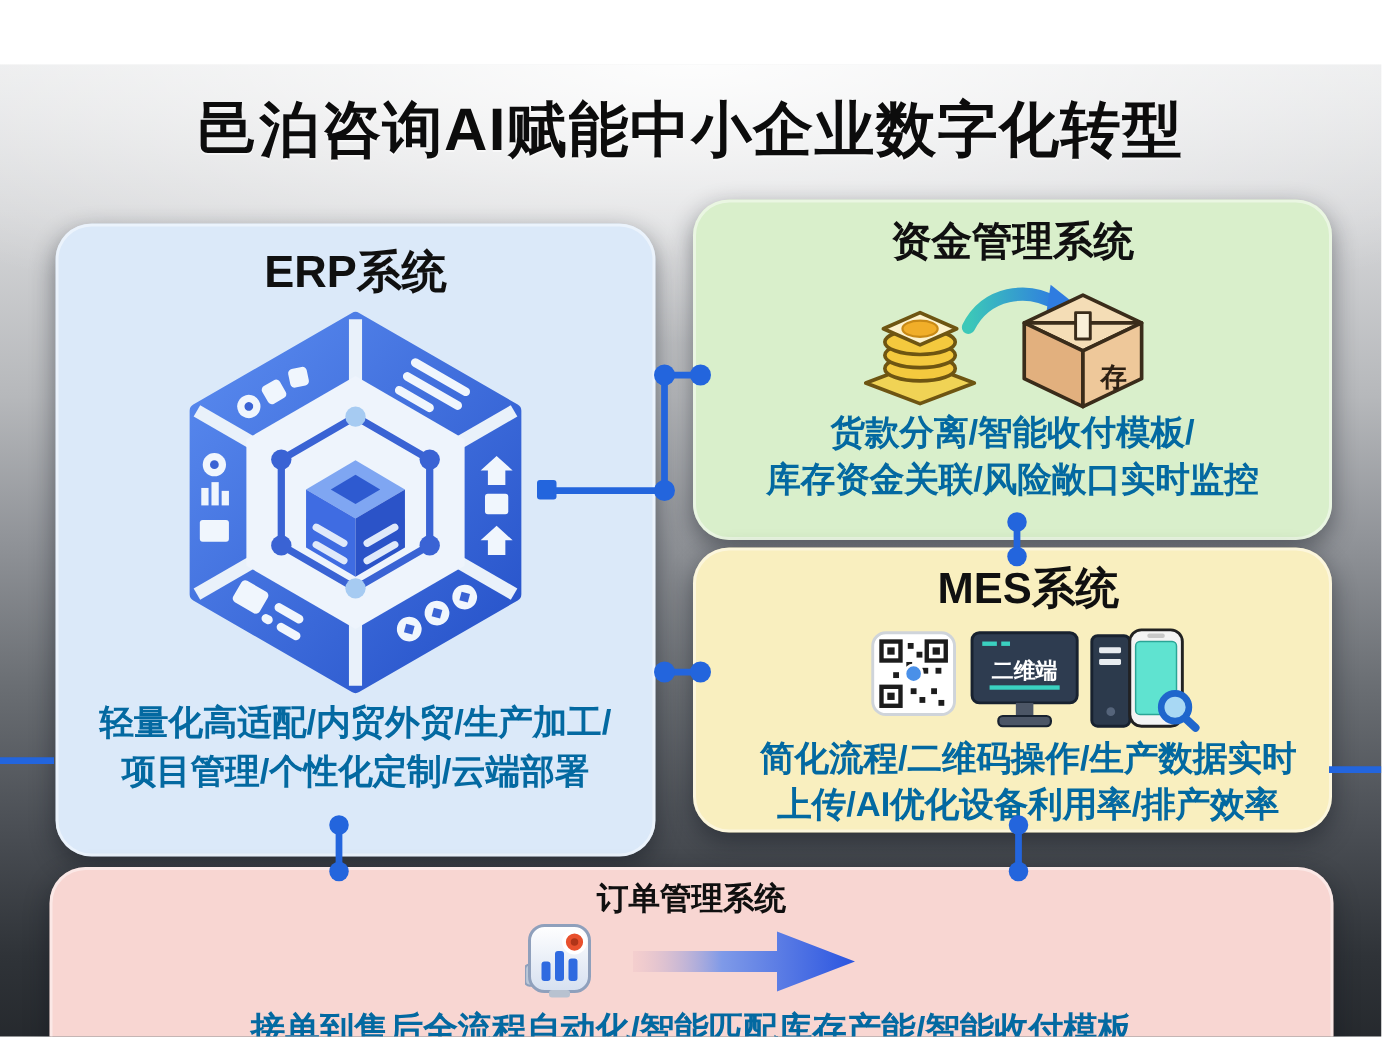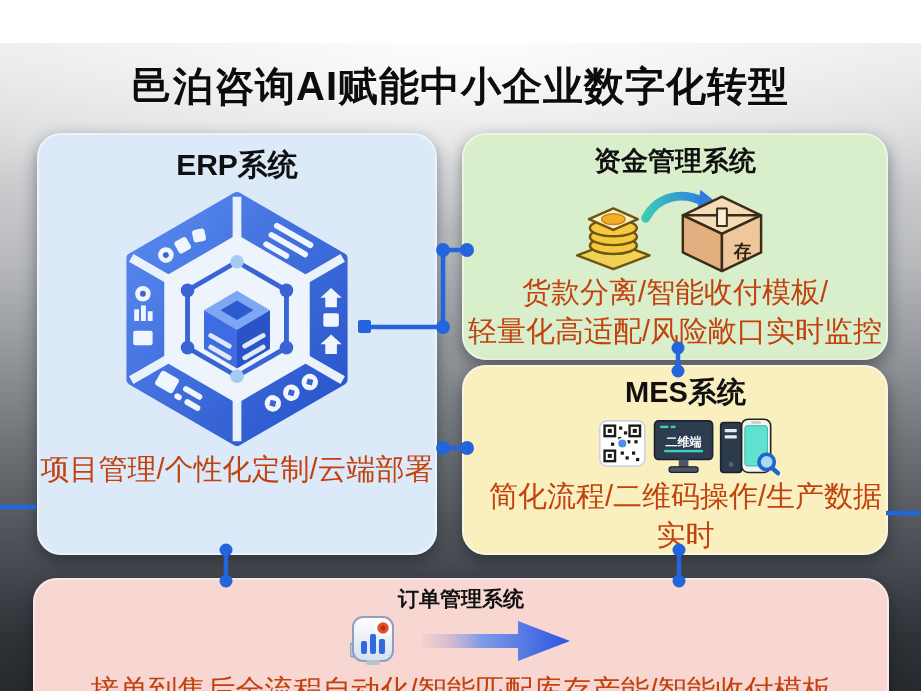--- a/index.html
+++ b/index.html
@@ -17,33 +17,33 @@
   .page-title{
     position:absolute;top:16px;left:0;width:921px;text-align:center;
     font-size:40px;font-weight:900;color:#0c0c0c;letter-spacing:1px;
     text-shadow:0 1px 0 rgba(255,255,255,0.5);
   }
   .panel{
     position:absolute;border-radius:24px;box-sizing:border-box;
     box-shadow:0 6px 16px rgba(15,20,28,0.45), inset 0 0 0 2px rgba(255,255,255,0.45);
     display:flex;flex-direction:column;align-items:center;
   }
-  .panel-erp  {left:37px; top:90px; width:400px;height:422px;background:#dbe9f9;}
+  .panel-erp  {left:37px; top:106px; width:400px;height:422px;background:#dbe9f9;}
   .panel-fund {left:462px;top:90px; width:426px;height:227px;background:#d9efcb;}
   .panel-mes  {left:462px;top:322px;width:426px;height:190px;background:#f9efbf;padding-left:21px;}
   .panel-order{left:33px; top:535px;width:856px;height:137px;background:#f8d6d2;}
   .panel-title{
     font-weight:800;color:#101010;text-align:center;
   }
   .panel-erp  .panel-title{font-size:30px;margin-top:12px;}
   .panel-fund .panel-title{font-size:27px;margin-top:10px;}
   .panel-mes  .panel-title{font-size:29px;margin-top:8px;}
   .panel-order.panel .panel-title{font-size:21px;margin-top:7px;}
   .feature{
-    text-align:center;font-size:29px;font-weight:400;color:#c2410c;line-height:1.34;
+    text-align:center;font-size:23px;font-weight:700;color:#0369a1;line-height:1.34;
   }
   .panel-erp .feature{margin-top:2px;}
   .icon-row{display:flex;align-items:center;justify-content:center;}
   svg text{font-family:"Liberation Sans","DejaVu Sans",sans-serif;}
   .overlay{position:absolute;left:0;top:0;pointer-events:none;}
 </style>
 </head>
 <body>
 
 <div id="app">
@@ -125,20 +125,21 @@
         <polygon points="174,124 140,144 140,184 174,164" fill="#2b53c8"></polygon>
         <polygon points="140,114 157,124 140,134 123,124" fill="#2e5ad0"></polygon>
         <g stroke="#dfe9fa" stroke-width="5" stroke-linecap="round">
           <line x1="113" y1="150" x2="132" y2="161"></line>
             <line x1="113" y1="162" x2="132" y2="173"></line>
           <line x1="148" y1="161" x2="167" y2="150"></line>
             <line x1="148" y1="173" x2="167" y2="162"></line>
         </g>
       </g>
     </svg>
+    <div class="feature">轻量化高适配/内贸外贸/生产加工/</div>
     <div class="feature">项目管理/个性化定制/云端部署</div>
   </div>
 
   <div class="panel panel-fund">
     <div class="panel-title">资金管理系统</div>
     <svg width="232" height="90" viewBox="0 0 232 92" style="margin-top:4px">
       <defs>
         <linearGradient id="arrowGrad" x1="0" y1="0" x2="1" y2="0">
           <stop offset="0" stop-color="#3cc8b8"></stop>
             <stop offset="1" stop-color="#2f7ce0"></stop>
@@ -159,21 +160,21 @@
       <g stroke="#3a2c1a" stroke-width="2.5" stroke-linejoin="round">
         <polygon points="164,14 204,33 164,52 124,33" fill="#f4ddb6"></polygon>
         <line x1="124" y1="33" x2="204" y2="33"></line>
         <polygon points="124,33 164,52 164,90 124,71" fill="#e2b07e"></polygon>
         <polygon points="164,52 204,33 204,71 164,90" fill="#eec89a"></polygon>
         <rect x="159" y="26" width="10" height="18" fill="#faf0d8" stroke-width="2"></rect>
         <text x="185" y="76" font-size="18" font-weight="bold" fill="#2c2014" text-anchor="middle" stroke="none">存</text>
       </g>
     </svg>
     <div class="feature">货款分离/智能收付模板/</div>
-    <div class="feature">轻量化高适配/风险敞口实时监控</div>
+    <div class="feature">库存资金关联/风险敞口实时监控</div>
   </div>
 
   <div class="panel panel-mes">
     <div class="panel-title">MES系统</div>
     <svg width="238" height="74" viewBox="0 0 238 76" style="margin-top:3px">
       <g>
         <rect x="12" y="6" width="56" height="56" rx="9" fill="#ffffff" stroke="#cfd4da" stroke-width="2"></rect>
         <g fill="#1c1c1c">
           <rect x="18" y="12" width="13" height="13" fill="none" stroke="#1c1c1c" stroke-width="3"></rect>
             <rect x="22" y="16" width="5" height="5"></rect>
@@ -209,20 +210,21 @@
           <rect x="167" y="24" width="15" height="4" rx="1" fill="#e8ecf0"></rect>
         <circle cx="175" cy="60" r="3" fill="#55647a"></circle>
         <rect x="188" y="4" width="36" height="66" rx="8" fill="#f4f4f4" stroke="#222222" stroke-width="2"></rect>
         <rect x="192" y="12" width="28" height="50" rx="3" fill="#5fe3d0" stroke="#2aa596" stroke-width="1"></rect>
         <rect x="200" y="6.5" width="12" height="3" rx="1.5" fill="#c8c8c8"></rect>
         <circle cx="219" cy="57" r="9.5" fill="#a8d8f4" stroke="#1f66cc" stroke-width="4.5"></circle>
         <line x1="226" y1="64.5" x2="233" y2="71" stroke="#1f66cc" stroke-width="5.5" stroke-linecap="round"></line>
       </g>
     </svg>
     <div class="feature">简化流程/二维码操作/生产数据实时</div>
+    <div class="feature">上传/AI优化设备利用率/排产效率</div>
   </div>
 
   <div class="panel panel-order">
     <div class="panel-title">订单管理系统</div>
     <div class="icon-row" style="margin-top:2px;gap:26px;">
       <svg width="46" height="52" viewBox="0 0 46 52">
         <defs>
           <linearGradient id="appGrad" x1="0" y1="0" x2="0" y2="1">
             <stop offset="0" stop-color="#ffffff"></stop>
               <stop offset="1" stop-color="#d6e0f0"></stop>

